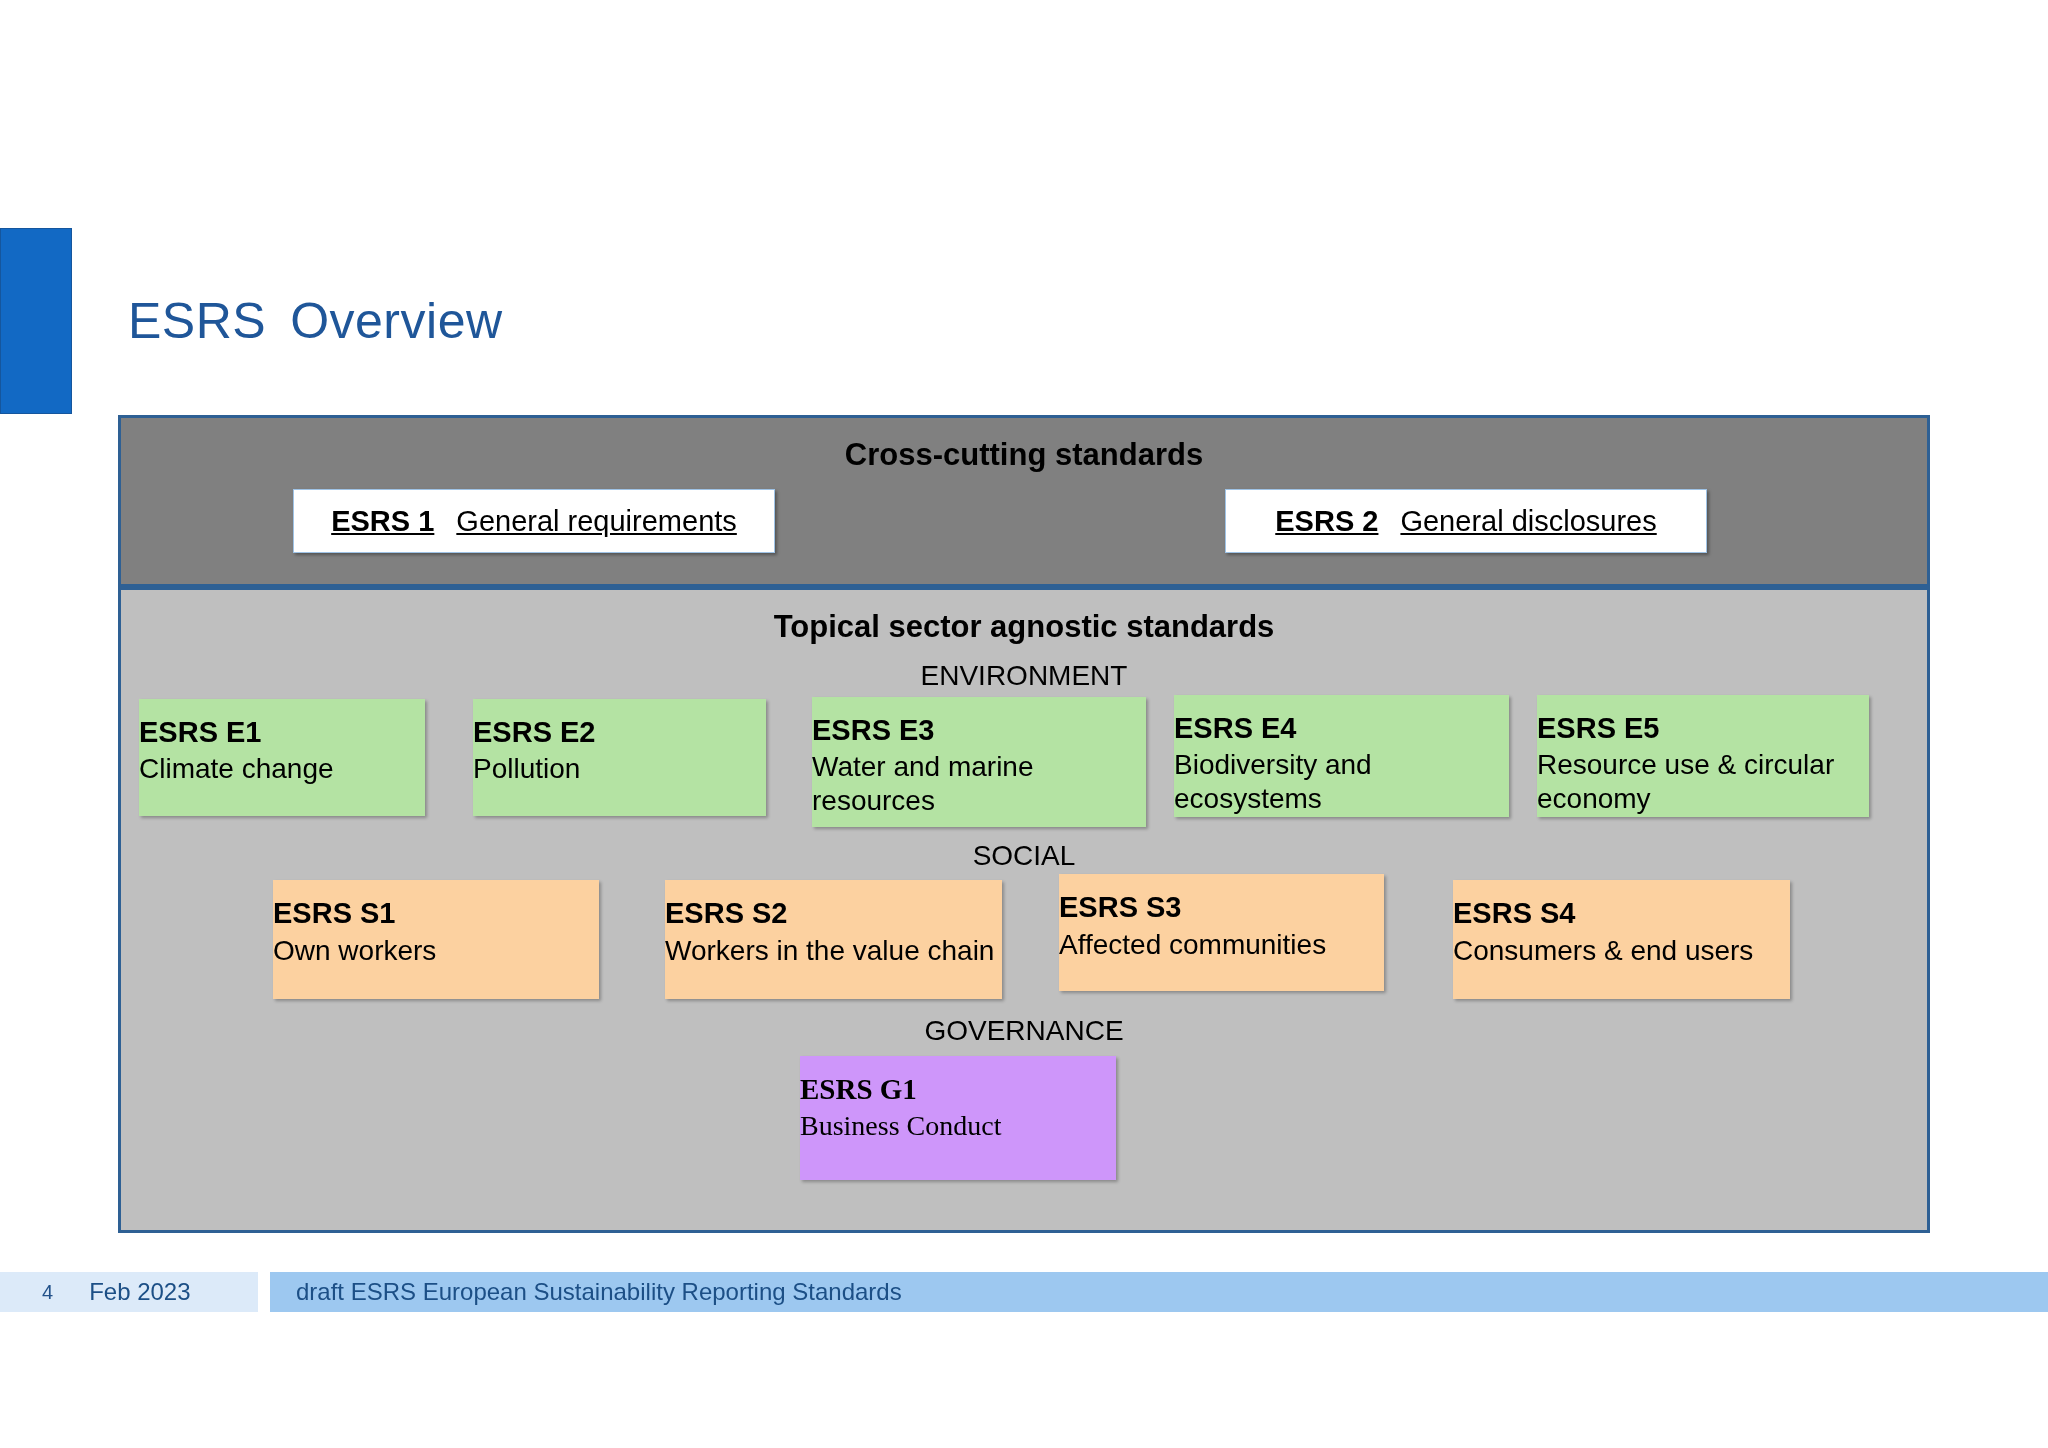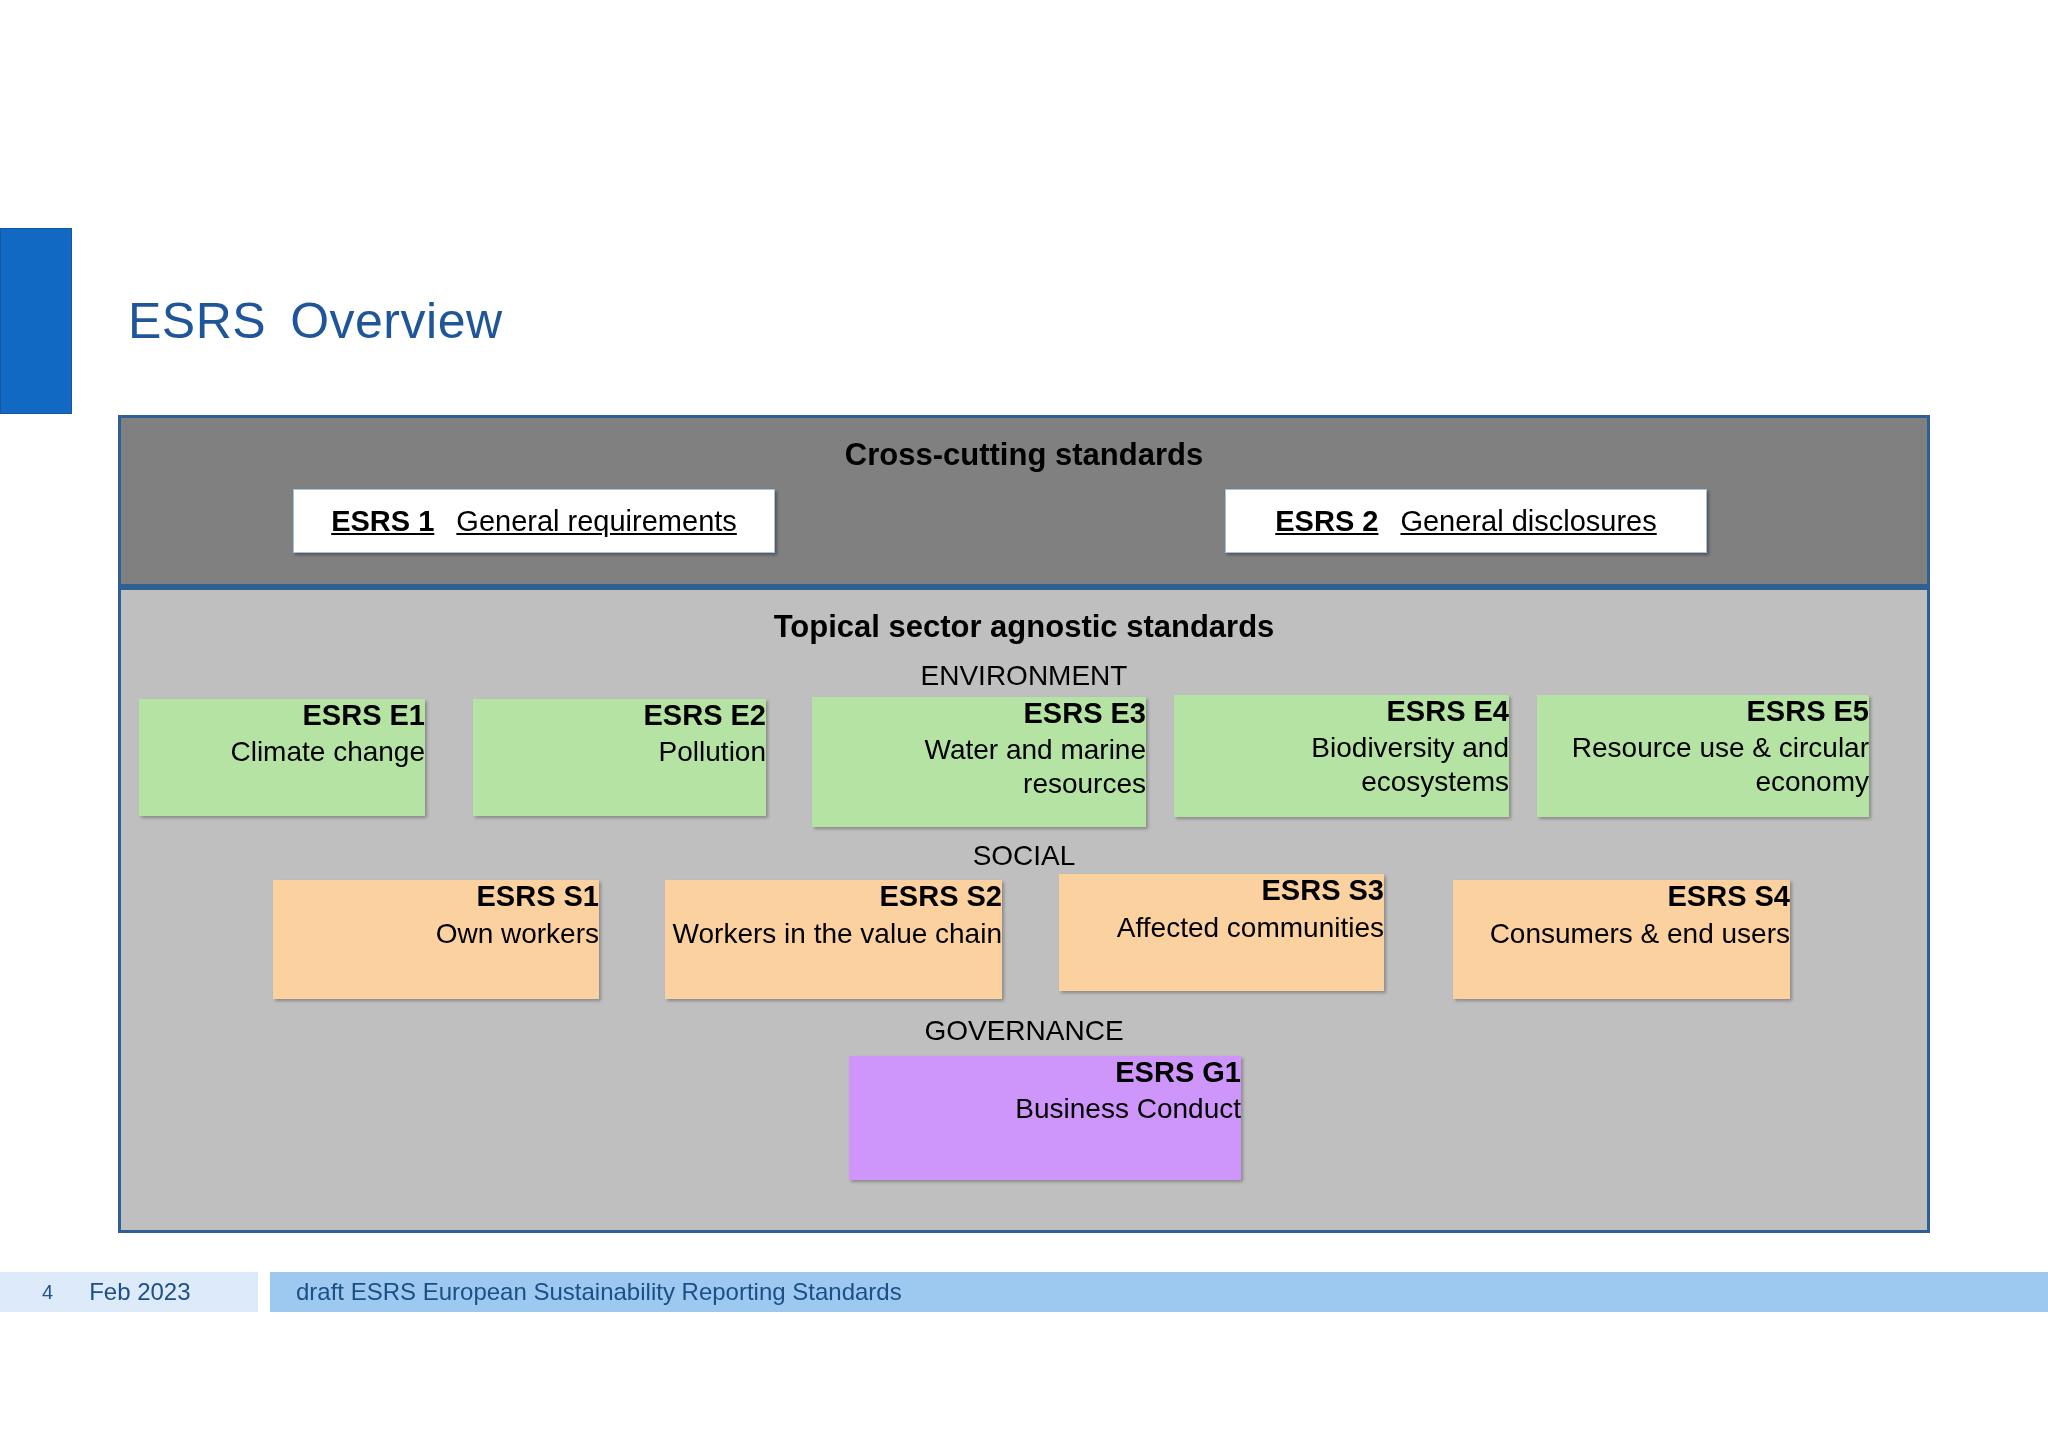--- a/index.html
+++ b/index.html
@@ -106,22 +106,22 @@
     position: relative;
     width: 100%;
   }
   .env-row { height: 140px; margin-top: 6px; }
   .soc-row { height: 132px; margin-top: 4px; }
   .gov-row { height: 128px; margin-top: 4px; }
 
   .card {
     position: absolute;
     box-sizing: border-box;
-    text-align: right;
-    padding-top: 0;
+    text-align: left;
+    padding-top: 17px;
     box-shadow: 2px 2px 3px rgba(0,0,0,0.28);
   }
   .card .code {
     font-size: 29px;
     font-weight: bold;
     color: #000;
     display: block;
     line-height: 1.15;
   }
   .card .desc {
@@ -252,21 +252,21 @@
         <span class="desc">Affected communities</span>
       </div>
       <div class="card orange" style="left:1332px; width:337px; height:119px; top:4px;">
         <span class="code">ESRS S4</span>
         <span class="desc">Consumers &amp; end users</span>
       </div>
     </div>
 
     <div class="section-label" style="margin-top:6px;">GOVERNANCE</div>
     <div class="topic-row gov-row">
-      <div class="card purple" style="left:728px; width:392px; height:124px; top:4px;">
+      <div class="card purple" style="left:679px; width:316px; height:124px; top:4px;font-family:Liberation Serif, serif;">
         <span class="code">ESRS G1</span>
         <span class="desc">Business Conduct</span>
       </div>
     </div>
 
   </div>
 </div>
 
 <div class="footer">
   <div class="footer-left">

